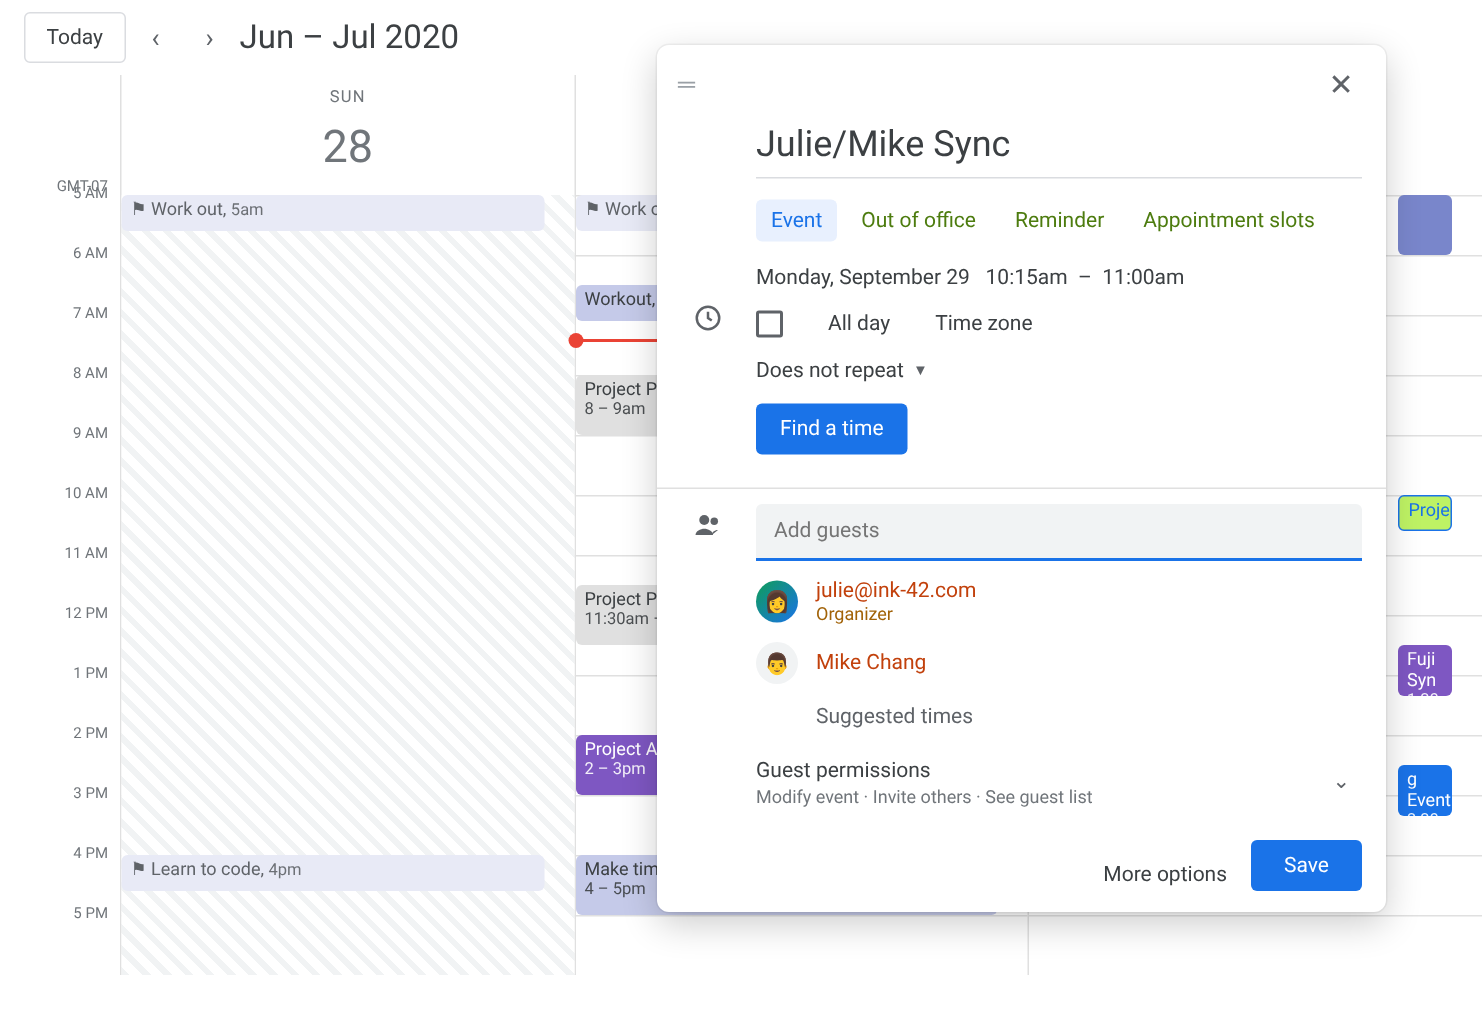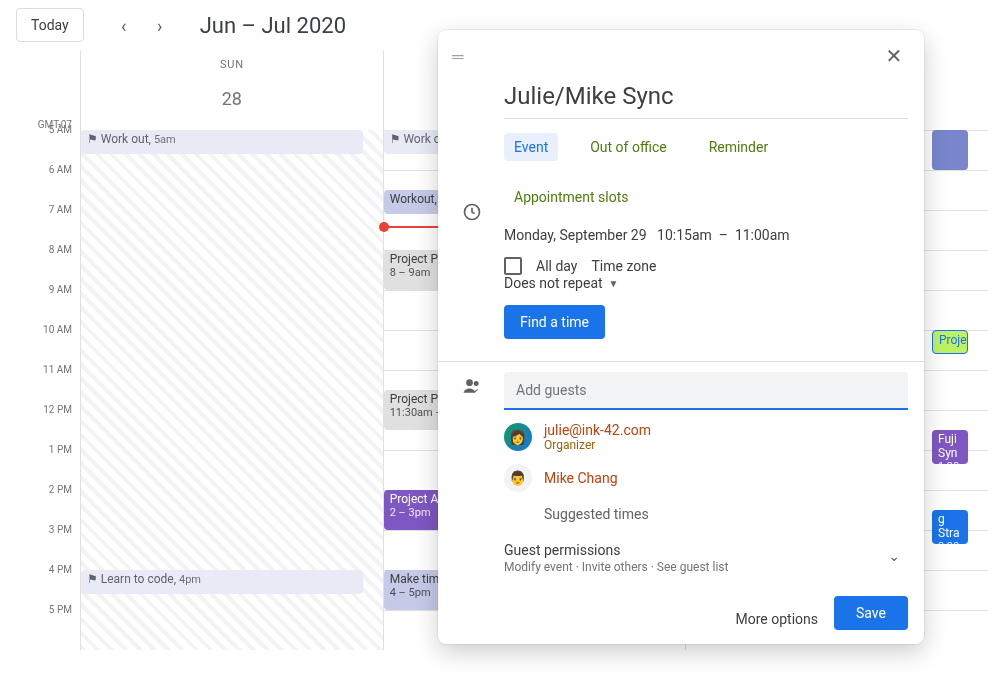--- a/index.html
+++ b/index.html
@@ -1,34 +1,34 @@
 <!DOCTYPE html>
 <html><head>
 <meta charset="utf-8">
 <style>
 * { box-sizing: border-box; margin: 0; padding: 0; font-family: 'Google Sans', Roboto, Arial, sans-serif; }
 body { background: #fff; color: #3c4043; overflow: hidden; width: 988px; height: 674px; position: relative; }
 
-.header { display: flex; align-items: center; padding: 8px 16px; gap: 24px; }
+.header { display: flex; align-items: center; padding: 8px 16px; gap: 4px; }
 .today-btn { border: 1px solid #dadce0; border-radius: 4px; padding: 8px 14px; font-size: 14px; background: #fff; cursor: pointer; color: #3c4043; }
 .nav-arrows { display: flex; gap: 4px; }
 .nav-arrow { width: 32px; height: 32px; border: none; background: none; border-radius: 50%; cursor: pointer; display: flex; align-items: center; justify-content: center; color: #5f6368; font-size: 18px; }
 .month-label { font-size: 22px; color: #3c4043; }
 
 .calendar-grid { position: relative; display: flex; }
 .time-gutter { width: 80px; }
 .tz-label { height: 80px; display: flex; align-items: flex-end; justify-content: flex-end; padding-right: 8px; font-size: 10px; color: #70757a; }
 .hour-label { height: 40px; text-align: right; padding-right: 8px; font-size: 10px; color: #70757a; position: relative; top: -6px; }
 
 .days { flex: 1; display: flex; position: relative; }
 .day-col { flex: 1; border-left: 1px solid #e0e0e0; min-width: 180px; }
 .day-head { height: 80px; text-align: center; padding-top: 8px; }
 .dow { font-size: 11px; letter-spacing: 0.8px; color: #70757a; }
 .dow.today { color: #1a73e8; }
-.dnum { font-size: 18px; color: #70757a; margin-top: 4px; display: inline-flex; width: 46px; height: 46px; border-radius: 50%; align-items: center; justify-content: center; }
+.dnum { font-size: 30px; color: #70757a; margin-top: 4px; display: inline-flex; width: 46px; height: 46px; border-radius: 50%; align-items: center; justify-content: center; }
 .dnum.today { background: #1a73e8; color: #fff; }
 .slots { position: relative; }
 .slot-line { height: 40px; border-top: 1px solid #e0e0e0; }
 .busy-bg { position:absolute; left:0; right:0; background: repeating-linear-gradient(45deg,#f1f3f4 0,#f1f3f4 4px,#fff 4px,#fff 10px); z-index:0; }
 
 .event { position: absolute; left: 0; right: 20px; border-radius: 4px; padding: 2px 6px; font-size: 12px; overflow: hidden; z-index: 2; }
 .ev-goal { background: #e8eaf6; color: #5f6368; }
 .ev-goal::before { content: "⚑ "; }
 .ev-lav { background: #c5cae9; color: #3c4043; }
 .ev-gray { background: #e0e0e0; color: #3c4043; }
@@ -41,25 +41,25 @@
 .now-line { position:absolute; left:0; right:0; height:2px; background:#ea4335; z-index:3; }
 .now-dot { position:absolute; left:-5px; top:-4px; width:10px; height:10px; border-radius:50%; background:#ea4335; }
 
 .dialog { position: absolute; top: 30px; left: 438px; width: 486px; background: #fff; border-radius: 8px; box-shadow: 0 8px 24px rgba(0,0,0,0.2), 0 0 0 1px rgba(0,0,0,0.05); z-index: 100; }
 .dlg-top { display: flex; justify-content: space-between; align-items: center; padding: 10px 14px 6px 14px; }
 .drag-handle { color: #9aa0a6; font-size: 16px; cursor:grab; }
 .close-x { border: none; background: none; color: #5f6368; font-size: 20px; cursor: pointer; width: 32px; height: 32px; border-radius: 50%; }
 .dlg-body { padding: 0 16px 6px 66px; position: relative; }
 .dlg-icon { position: absolute; left: 22px; color: #5f6368; width: 24px; display:flex; justify-content:center; }
 .title-input { width: 100%; border: none; border-bottom: 1px solid #dadce0; font-size: 24px; padding: 4px 0 8px 0; outline: none; color:#3c4043; }
-.chips { display: flex; gap: 22px; margin: 14px 0 16px 0; flex-wrap: wrap; }
+.chips { display: flex; gap: 6px; margin: 14px 0 16px 0; flex-wrap: wrap; }
 .chip { padding: 6px 10px; border-radius: 4px; font-size: 14px; cursor: pointer; color: #4d7c0f; }
 .chip.active { background: #e8f0fe; color: #1a73e8; }
 .time-row { margin-bottom: 14px; font-size: 14px; color:#3c4043; }
-.all-day-row { display: flex; align-items: center; gap: 14px; font-size: 14px; }
+.all-day-row { display: flex; align-items: center; gap: 30px; margin-bottom: 14px; font-size: 14px; }
 .checkbox { width: 18px; height: 18px; border: 2px solid #5f6368; border-radius: 2px; }
 .repeat-row { font-size: 14px; margin-bottom: 14px; display:flex; align-items:center; gap:6px; }
 .caret { font-size: 10px; color:#5f6368; }
 .find-time-btn { background: #1a73e8; color: #fff; border: none; border-radius: 4px; padding: 9px 16px; font-size: 14px; cursor: pointer; margin-bottom: 16px; }
 .guests-section { border-top: 1px solid #e0e0e0; padding: 10px 16px 10px 66px; position:relative; }
 .guests-input { width: 100%; border: none; border-bottom: 2px solid #1a73e8; background: #f1f3f4; padding: 10px 12px; font-size: 14px; border-radius: 4px 4px 0 0; outline:none; }
 .guest-row { display: flex; align-items: center; gap: 12px; margin-top: 12px; }
 .avatar { width: 28px; height: 28px; border-radius: 50%; display:flex; align-items:center; justify-content:center; font-size:14px; color:#fff; }
 .av1 { background: linear-gradient(135deg,#0f9d58,#1a73e8); }
 .av2 { background: #f1f3f4; color:#5f6368; }
@@ -220,21 +220,21 @@
       <div class="slots" id="fri-slots" style="position:relative;">
         <div class="event" style="top:0; height:40px; background:#7986cb;"></div>
         <div class="event" style="top:200px; height:24px; background:#bef264; border:1px solid #1a73e8; color:#1a73e8;">
           <span>Project</span>
         </div>
         <div class="event ev-purple" style="top:300px; height:34px;">
           <div>Fuji Syn</div>
             <div class="ev-time">1:30pm</div>
         </div>
         <div class="event ev-dblue" style="top:380px; height:34px;">
-          <div>g Stra</div>
+          <div>g Event</div>
             <div class="ev-time">3:30pm</div>
         </div>
       </div>
     </div>
   </div>
 </div>
 
 <div class="dialog">
   <div class="dlg-top">
     <span class="drag-handle">═</span>

